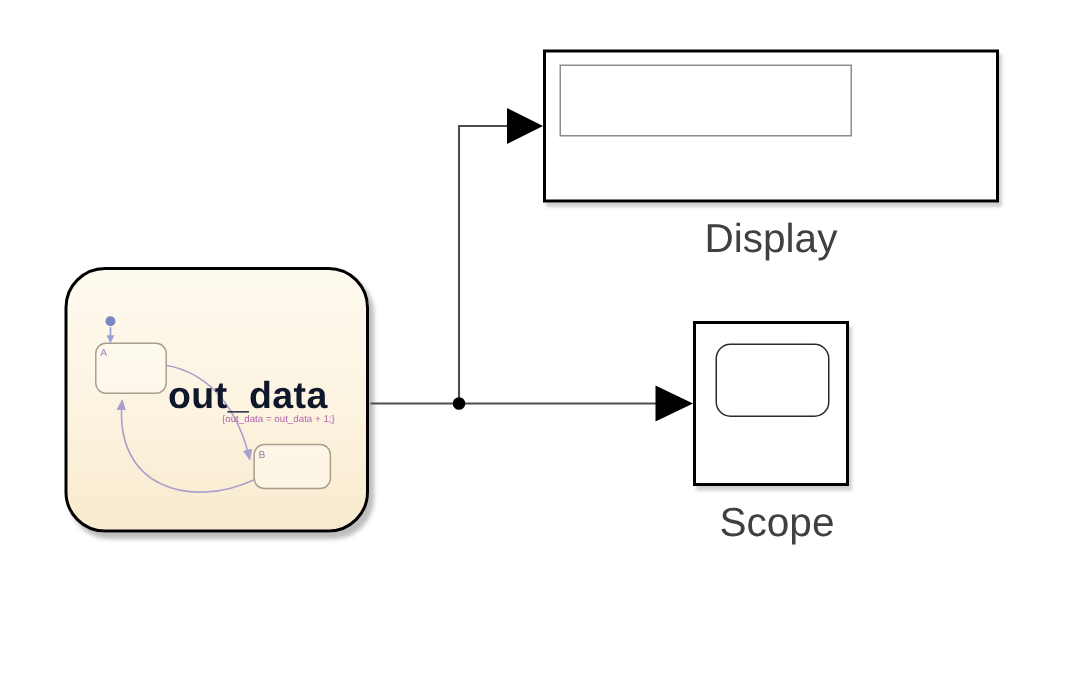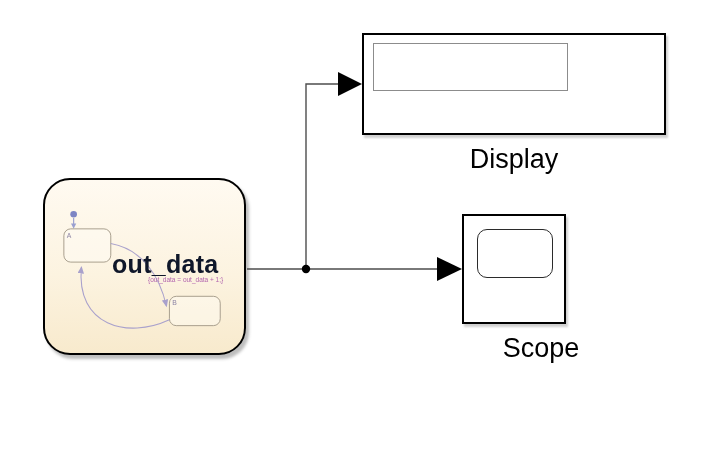--- a/index.html
+++ b/index.html
@@ -82,26 +82,26 @@
     border: 1.6px solid #2b2b2b;
     border-radius: 10px;
     background: #ffffff;
   }
 
   
   .block-caption {
     position: absolute;
     text-align: center;
     font-size: 27px;
-    color: #000000;
+    color: #404040;
     white-space: nowrap;
   }
   .caption-chart   { left: 43px;  width: 203px; top: 368px; }
   .caption-display { left: 362px; width: 304px; top: 144px; }
-  .caption-scope   { left: 489px; width: 104px; top: 333px; text-align: center; }
+  .caption-scope   { left: 466px; width: 104px; top: 333px; text-align: center; }
 
   
   .wires-svg {
     position: absolute;
     left: 0; top: 0;
     width: 720px; height: 455px;
     z-index: 2;
     pointer-events: none;
   }
 </style>

